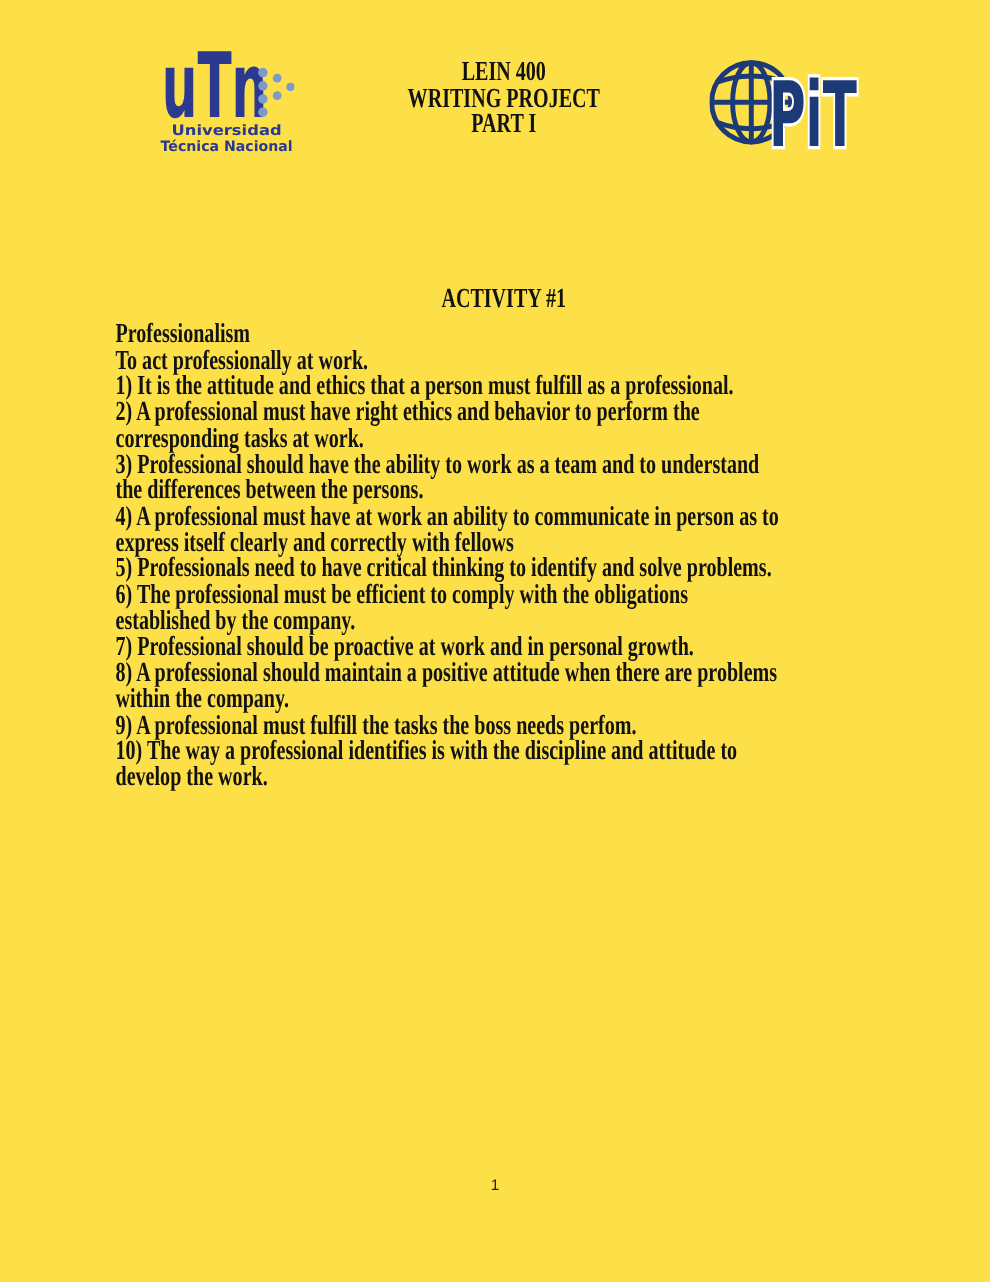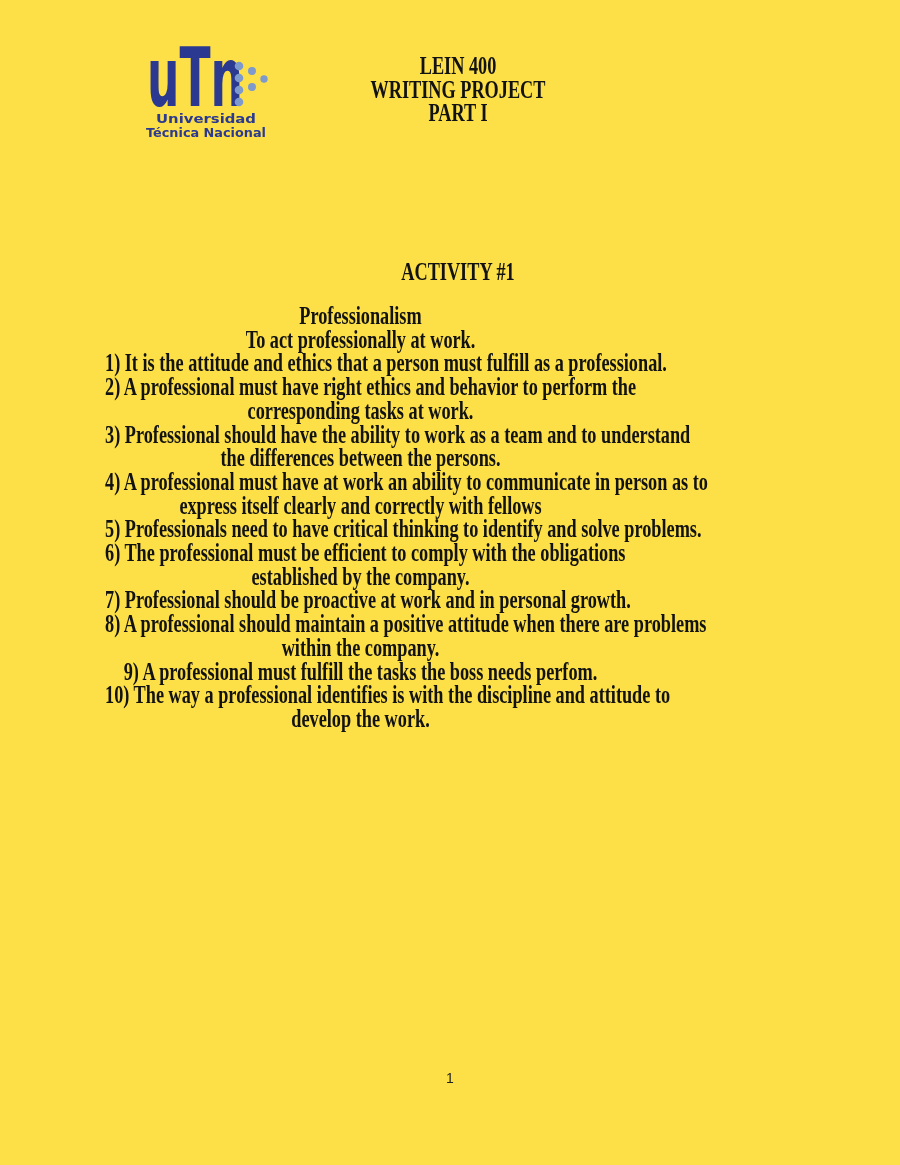--- a/index.html
+++ b/index.html
@@ -52,21 +52,21 @@
   .meta .m-regular { font-weight: normal; margin-left: 6px; }
 
   
   .activity { position: absolute; left: 8px; top: 260px; width: 900px; text-align: center; }
   .activity .a-line {
     font-weight: bold; font-size: 25px; line-height: 23.7px; white-space: nowrap;
     transform: scaleX(0.73); transform-origin: 50% 50%;
   }
 
   
-  .body-text { position: absolute; left: 105px; top: 304px; width: 700px; text-align: center; }
+  .body-text { position: absolute; left: 105px; top: 292px; width: 700px; }
   .body-text .b-line {
     font-weight: bold; font-size: 25px; line-height: 23.7px; white-space: nowrap;
     transform: scaleX(0.73); transform-origin: 0 50%;
   }
 
   
   .footer { position: absolute; left: 0; top: 1069px; width: 900px; text-align: center; }
   .page-number {
     font-family: "Liberation Sans", sans-serif;
     font-size: 14px; color: #222222;
@@ -93,20 +93,33 @@
       <text x="3" y="97" font-family="DejaVu Sans, sans-serif" font-weight="bold" font-size="13" fill="#2b3990" textLength="120" lengthAdjust="spacingAndGlyphs">Técnica Nacional</text>
     </svg>
   </div>
 
   <div class="doc-title">
       <div class="t-line">LEIN 400</div>
       <div class="t-line">WRITING PROJECT</div>
       <div class="t-line">PART I</div>
     </div>
 
+  <div class="pit-logo">
+    <svg width="140" height="100" viewBox="0 0 140 100">
+      <g stroke="#1d3a78" stroke-width="4.5" fill="none">
+        <circle cx="38" cy="48" r="36"></circle>
+        <ellipse cx="38" cy="48" rx="17" ry="36"></ellipse>
+        <line x1="38" y1="12" x2="38" y2="84"></line>
+        <line x1="2" y1="48" x2="74" y2="48"></line>
+        <path d="M 6 30 Q 38 18 70 30"></path>
+        <path d="M 6 66 Q 38 78 70 66"></path>
+      </g>
+      <text x="54" y="88" font-family="DejaVu Sans, sans-serif" font-weight="bold" font-size="82" fill="#1d3a78" stroke="#ffffff" stroke-width="6" paint-order="stroke" textLength="80" lengthAdjust="spacingAndGlyphs">PiT</text>
+    </svg>
+  </div>
 
 
   <div class="activity">
     <div class="a-line">ACTIVITY #1</div>
   </div>
 
   <div class="body-text">
       <div class="b-line">Professionalism</div>
       <div class="b-line">To act professionally at work.</div>
       <div class="b-line">1) It is the attitude and ethics that a person must fulfill as a professional.</div>

